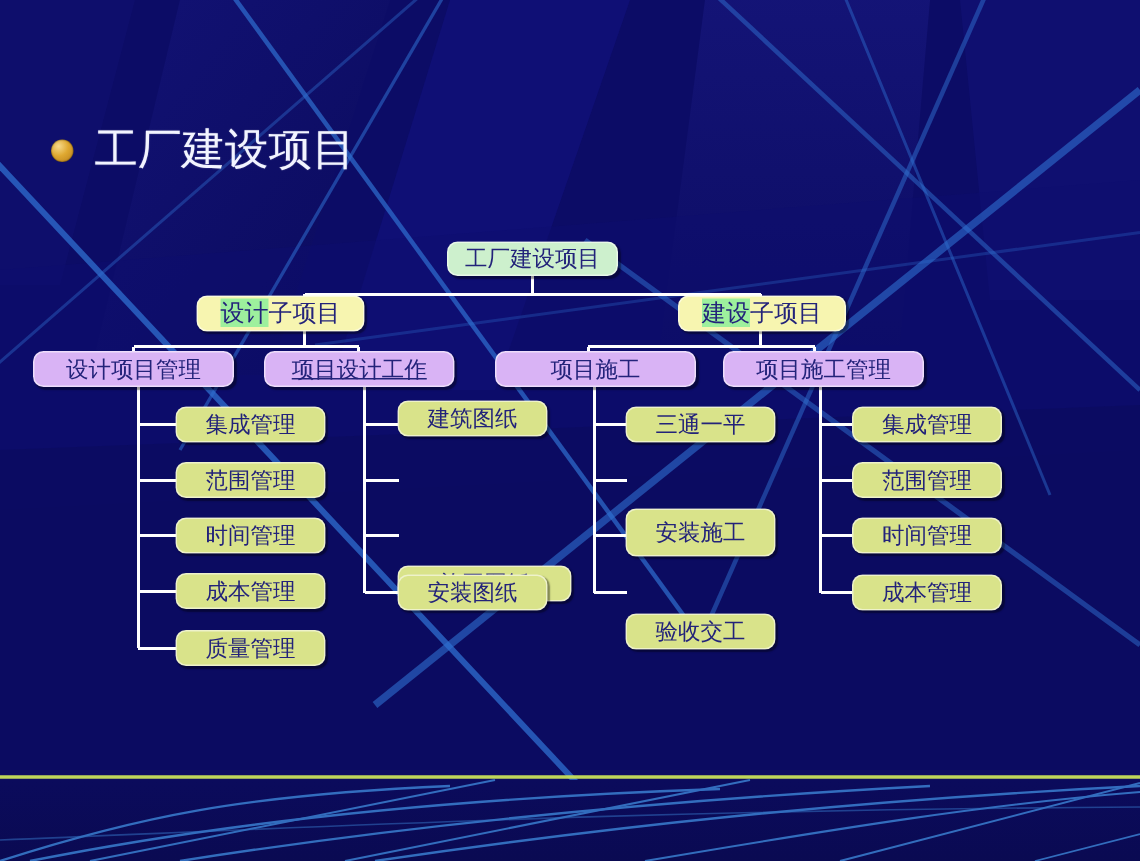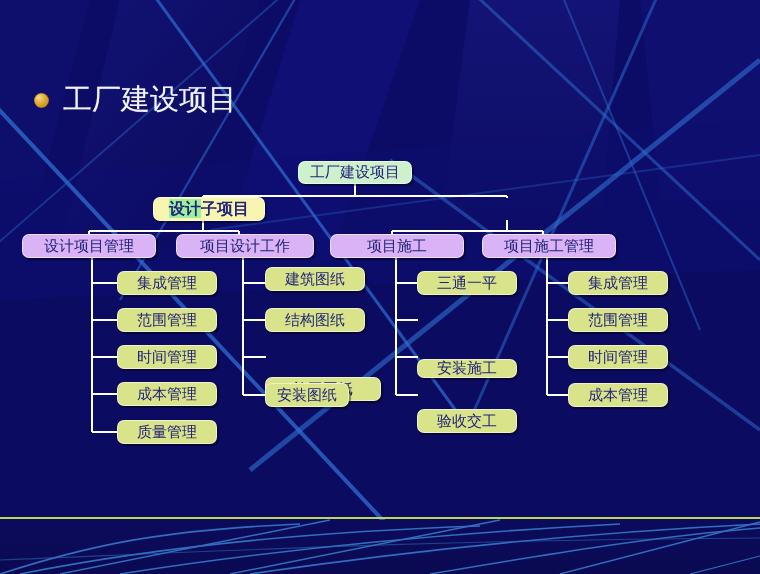--- a/index.html
+++ b/index.html
@@ -182,29 +182,32 @@
         <line x1="547" y1="320" x2="569" y2="320"></line>
         <line x1="547" y1="357" x2="569" y2="357"></line>
         <line x1="547" y1="395" x2="569" y2="395"></line>
       </g>
     </svg>
 
     <div class="node n-root" style="left:298px; top:161px; width:114px; height:23px;">
       <span>工厂建设项目</span>
     </div>
 
-    <div class="node n-sub" style="left:153px; top:197px; width:112px; height:24px;font-weight:bold;">
+    <div class="node n-sub" style="left:131px; top:197px; width:112px; height:24px;">
       <span><span class="hl">设计</span><span>子项目</span></span>
     </div>
 
+    <div class="node n-sub" style="left:452px; top:197px; width:112px; height:24px;">
+      <span><span class="hl">建设</span><span>子项目</span></span>
+    </div>
 
     <div class="node n-mid" style="left:22px; top:234px; width:134px; height:24px;justify-content:center;">
       <span>设计项目管理</span>
     </div>
-    <div class="node n-mid" style="left:176px; top:234px; width:138px; height:24px;">
+    <div class="node n-mid" style="left:176px; top:234px; width:127px; height:24px;text-decoration:underline;">
       <span>项目设计工作</span>
     </div>
     <div class="node n-mid" style="left:330px; top:234px; width:134px; height:24px;">
       <span>项目施工</span>
     </div>
     <div class="node n-mid" style="left:482px; top:234px; width:134px; height:24px;">
       <span>项目施工管理</span>
     </div>
 
     <div class="node n-leaf" style="left:117px; top:271px; width:100px; height:24px;">
@@ -219,34 +222,31 @@
     <div class="node n-leaf" style="left:117px; top:382px; width:100px; height:24px;">
         <span>成本管理</span>
       </div>
     <div class="node n-leaf" style="left:117px; top:420px; width:100px; height:24px;">
         <span>质量管理</span>
       </div>
 
     <div class="node n-leaf" style="left:265px; top:267px; width:100px; height:24px;">
         <span>建筑图纸</span>
       </div>
-    <div class="node n-leaf" style="left:265px; top:308px; width:100px; height:24px;">
-        <span>结构图纸</span>
-      </div>
     <div class="node n-leaf" style="left:265px; top:345px; width:116px; height:24px;margin-top:32px;">
         <span>施工图纸</span>
       </div>
-    <div class="node n-leaf" style="left:265px; top:383px; width:84px; height:24px;">
+    <div class="node n-leaf" style="left:265px; top:383px; width:100px; height:24px;">
         <span>安装图纸</span>
       </div>
 
     <div class="node n-leaf" style="left:417px; top:271px; width:100px; height:24px;">
         <span>三通一平</span>
       </div>
-    <div class="node n-leaf" style="left:417px; top:359px; width:100px; height:19px;">
+    <div class="node n-leaf" style="left:417px; top:339px; width:100px; height:32px;">
         <span>安装施工</span>
       </div>
     <div class="node n-leaf" style="left:417px; top:383px; width:100px; height:24px;margin-top:26px;">
         <span>验收交工</span>
       </div>
 
     <div class="node n-leaf" style="left:568px; top:271px; width:100px; height:24px;">
         <span>集成管理</span>
       </div>
     <div class="node n-leaf" style="left:568px; top:308px; width:100px; height:24px;">

